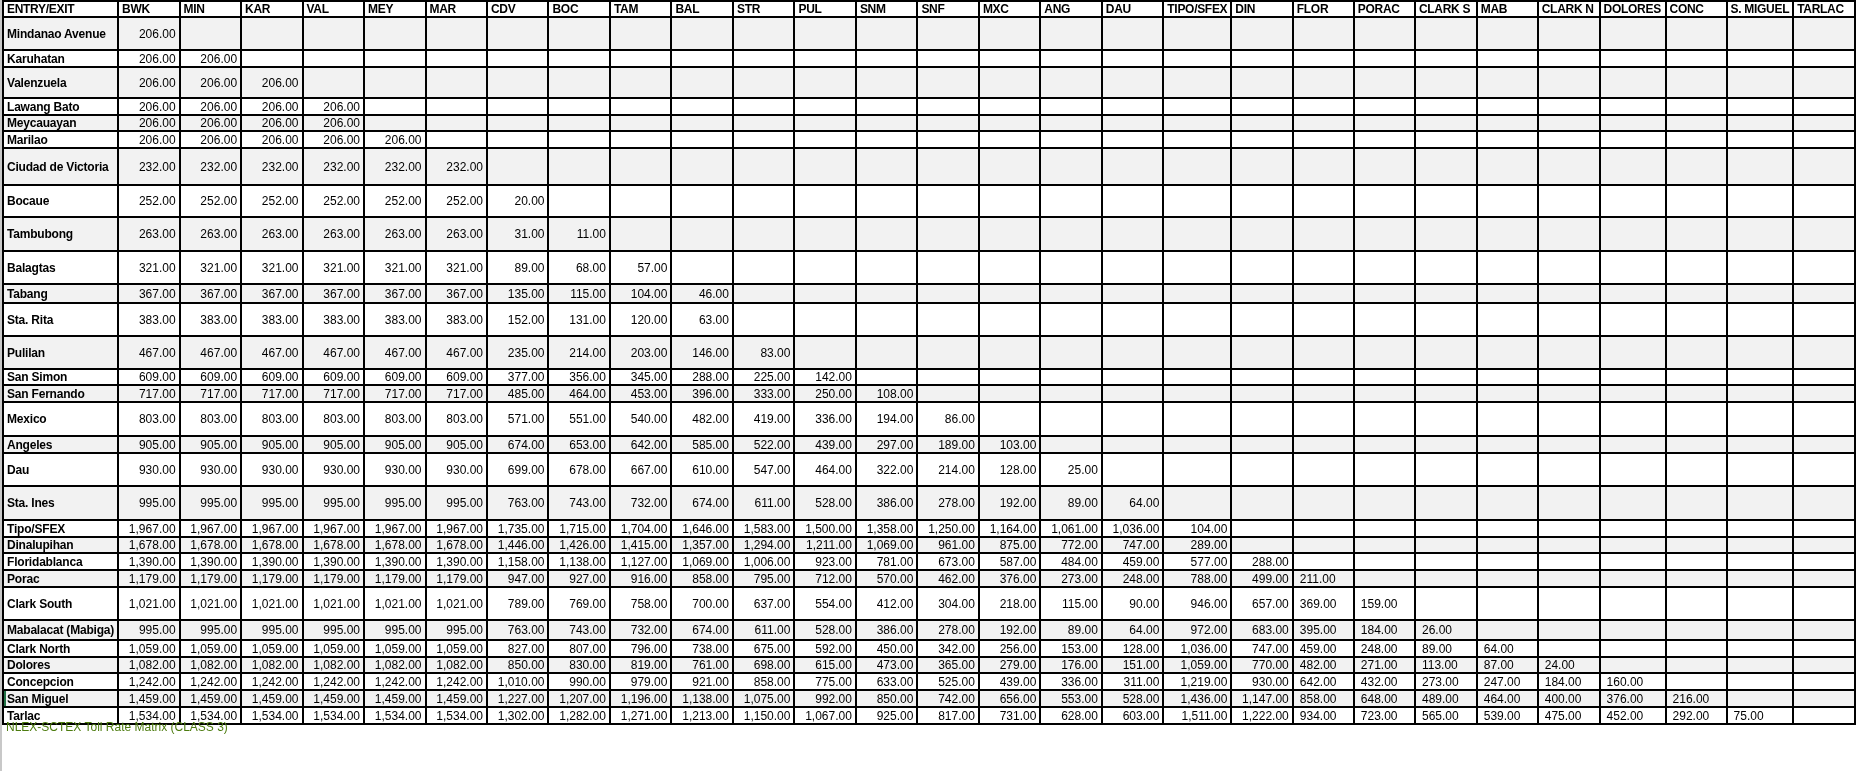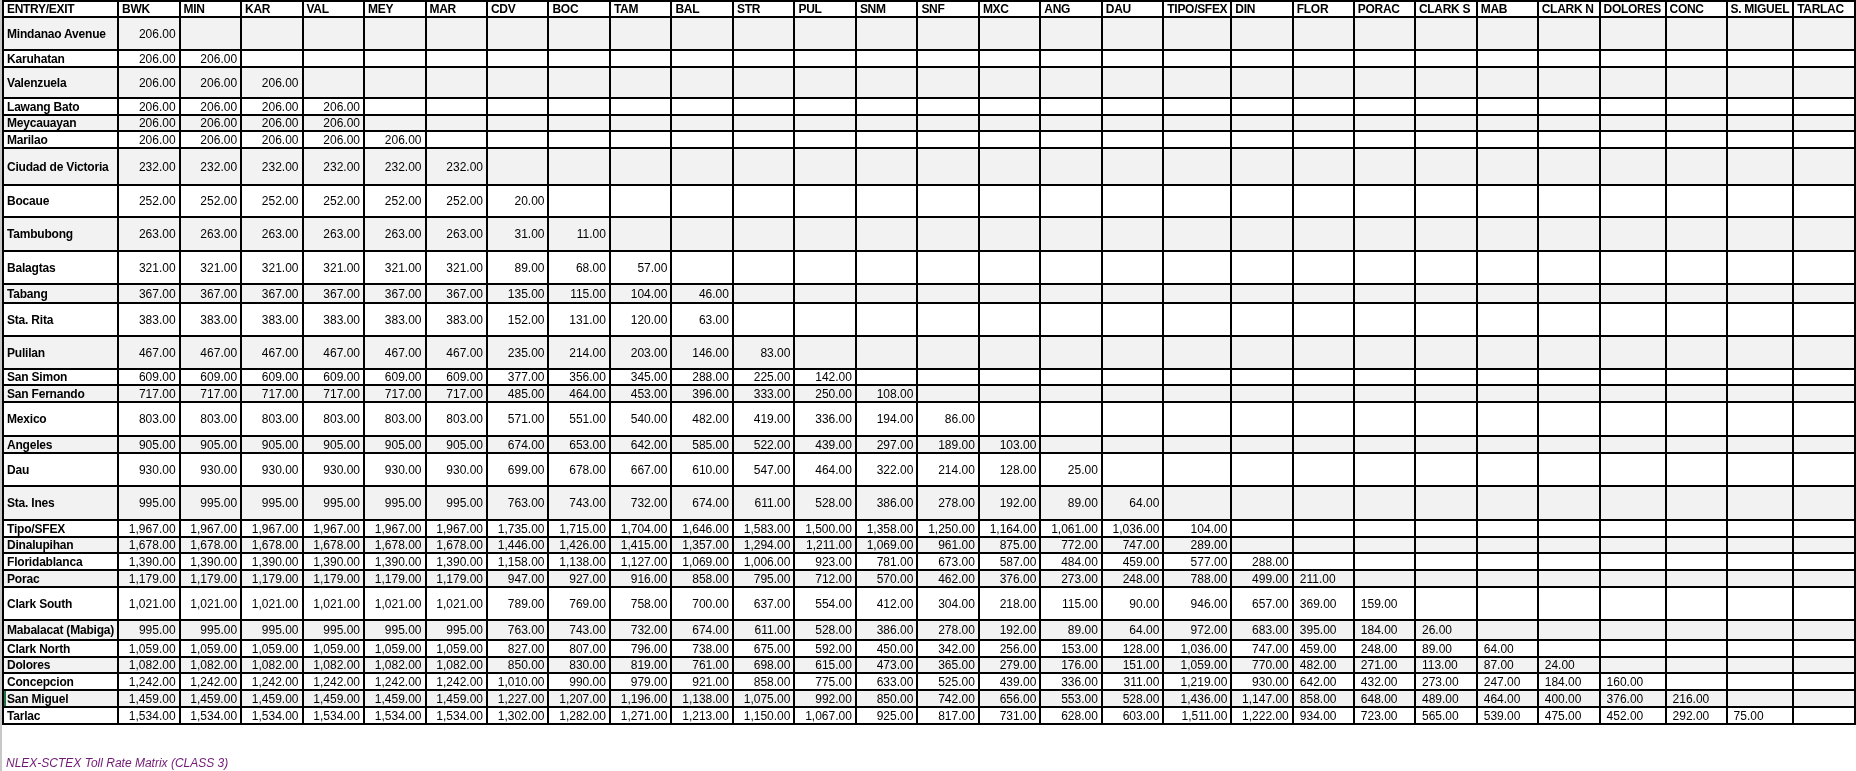--- a/index.html
+++ b/index.html
@@ -16,21 +16,21 @@
   td.rowlabel { font-weight: bold; text-align: left; letter-spacing: -0.2px; }
   td.rowlabel.wrap { white-space: normal; }
   td.num { text-align: right; padding-right: 6px; }
   td.num.left { text-align: left; padding-left: 6px; }
   tr.gray td { background: #f2f2f2; }
   tr.white td { background: #ffffff; }
   tr.sel td.rowlabel { box-shadow: inset 2px 0 0 #217346; }
   col.label { width: 108px; }
   col.val { width: 62px; }
   col.wide { width: 66px; }
-  .caption { position: absolute; left: 6px; top: 756px; font-size: 12px; font-style: italic; color: #701a75; }
+  .caption { position: absolute; left: 6px; top: 720px; font-size: 12px; color: #4d7c0f; }
 </style>
 </head>
 <body>
 
 <div class="edge"></div>
 
 <table class="matrix">
   <colgroup id="cols">
       <col class="label">
       <col class="val">

